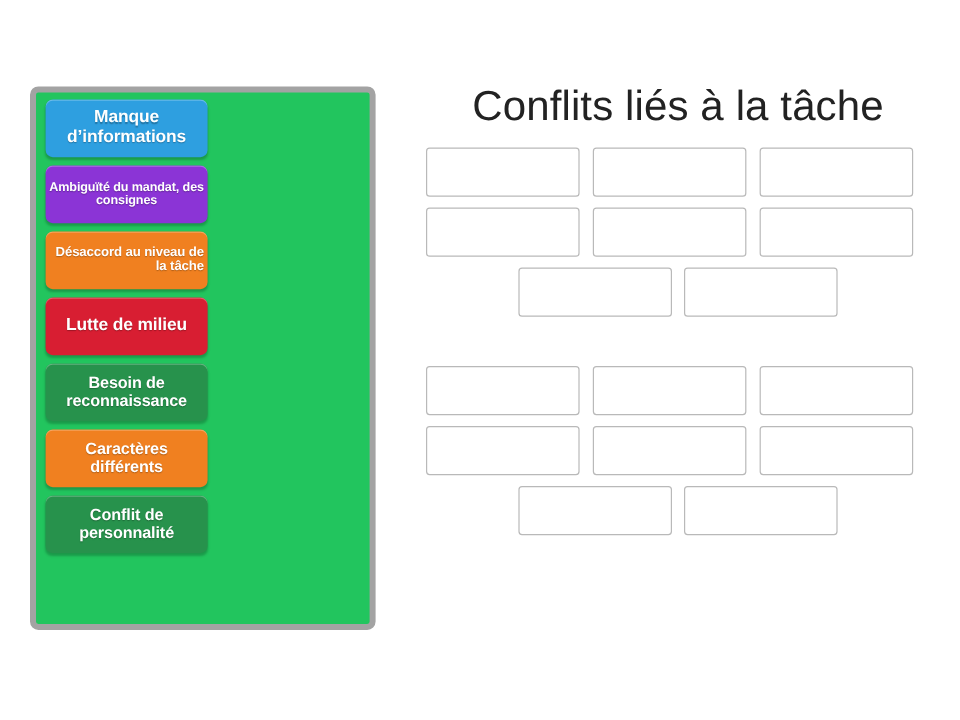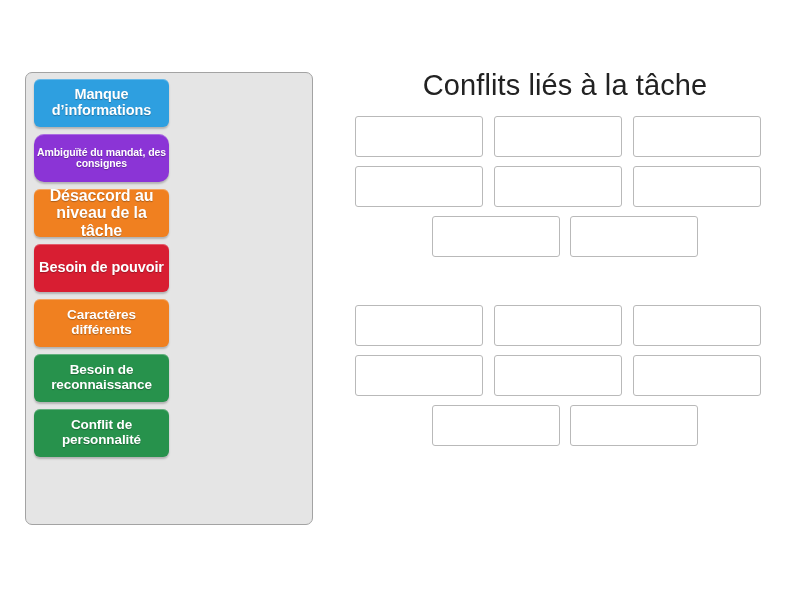--- a/index.html
+++ b/index.html
@@ -15,23 +15,23 @@
     position: relative;
   }
 
   
   #tile-bank {
     position: absolute;
     left: 25px;
     top: 72px;
     width: 288px;
     height: 453px;
-    border: 1px solid #a3a3a3;
+    border: 5px solid #a3a3a3;
     border-radius: 7px;
-    background: #e5e5e5;
+    background: #22c55e;
     box-sizing: border-box;
     padding: 6px 5px;
     display: flex;
     flex-wrap: wrap;
     align-content: flex-start;
   }
 
   .tile {
     width: 135px;
     height: 48px;
@@ -51,30 +51,30 @@
                 0 2px 2px rgba(0,0,0,0.22);
     text-shadow: 0 1px 1px rgba(0,0,0,0.28);
     user-select: none;
     cursor: move;
     overflow: hidden;
   }
   .tile .tile-text { display: block; width: 100%; }
 
   .fs-lg  { font-size: 14.5px; }
   .fs-md  { font-size: 13.5px; }
-  .fs-sm  { font-size: 16px; }
+  .fs-sm  { font-size: 11px; text-align: right; }
   .fs-xs  { font-size: 10.5px; }
 
   
   .category { position: absolute; }
   #category-task  { left: 355px; top: 70px;  width: 420px; }
   #category-inter { left: 355px; top: 305px; width: 420px; }
 
   .category-title {
-    font-size: 29px;
+    font-size: 35px;
     font-weight: normal;
     color: #222222;
     text-align: center;
     margin: 0 0 14px 0;
     line-height: 1.1;
     letter-spacing: 0.1px;
   }
 
   .dropzone-rows { display: block; }
   .dz-row {
@@ -96,34 +96,34 @@
   .dz-row .dropzone:last-child { margin-right: 0; }
   .dz-row.row-centered .dropzone { margin: 0 5px; }
 </style>
 </head>
 <body>
 
 <div id="tile-bank">
     <div class="tile fs-lg" style="background: rgb(46, 159, 224);">
       <span class="tile-text">Manque d’informations</span>
     </div>
-    <div class="tile fs-xs" style="background: rgb(139, 52, 214); border-radius: 10px;">
+    <div class="tile fs-xs" style="background: rgb(139, 52, 214);">
       <span class="tile-text">Ambiguïté du mandat, des consignes</span>
     </div>
     <div class="tile fs-sm" style="background: rgb(240, 128, 32);">
       <span class="tile-text">Désaccord au niveau de la tâche</span>
     </div>
     <div class="tile fs-lg" style="background: rgb(216, 30, 50);">
-      <span class="tile-text">Besoin de pouvoir</span>
+      <span class="tile-text">Lutte de milieu</span>
+    </div>
+    <div class="tile fs-md" style="background: rgb(39, 146, 76);">
+      <span class="tile-text">Besoin de reconnaissance</span>
     </div>
     <div class="tile fs-md" style="background: rgb(240, 128, 32);">
       <span class="tile-text">Caractères différents</span>
-    </div>
-    <div class="tile fs-md" style="background: rgb(39, 146, 76);">
-      <span class="tile-text">Besoin de reconnaissance</span>
     </div>
     <div class="tile fs-md" style="background: rgb(39, 146, 76);">
       <span class="tile-text">Conflit de personnalité</span>
     </div>
   </div>
 
 <div class="category" id="category-task">
   <div class="category-title">Conflits liés à la tâche</div>
   <div class="dropzone-rows">
       <div class="dz-row row-wide">

